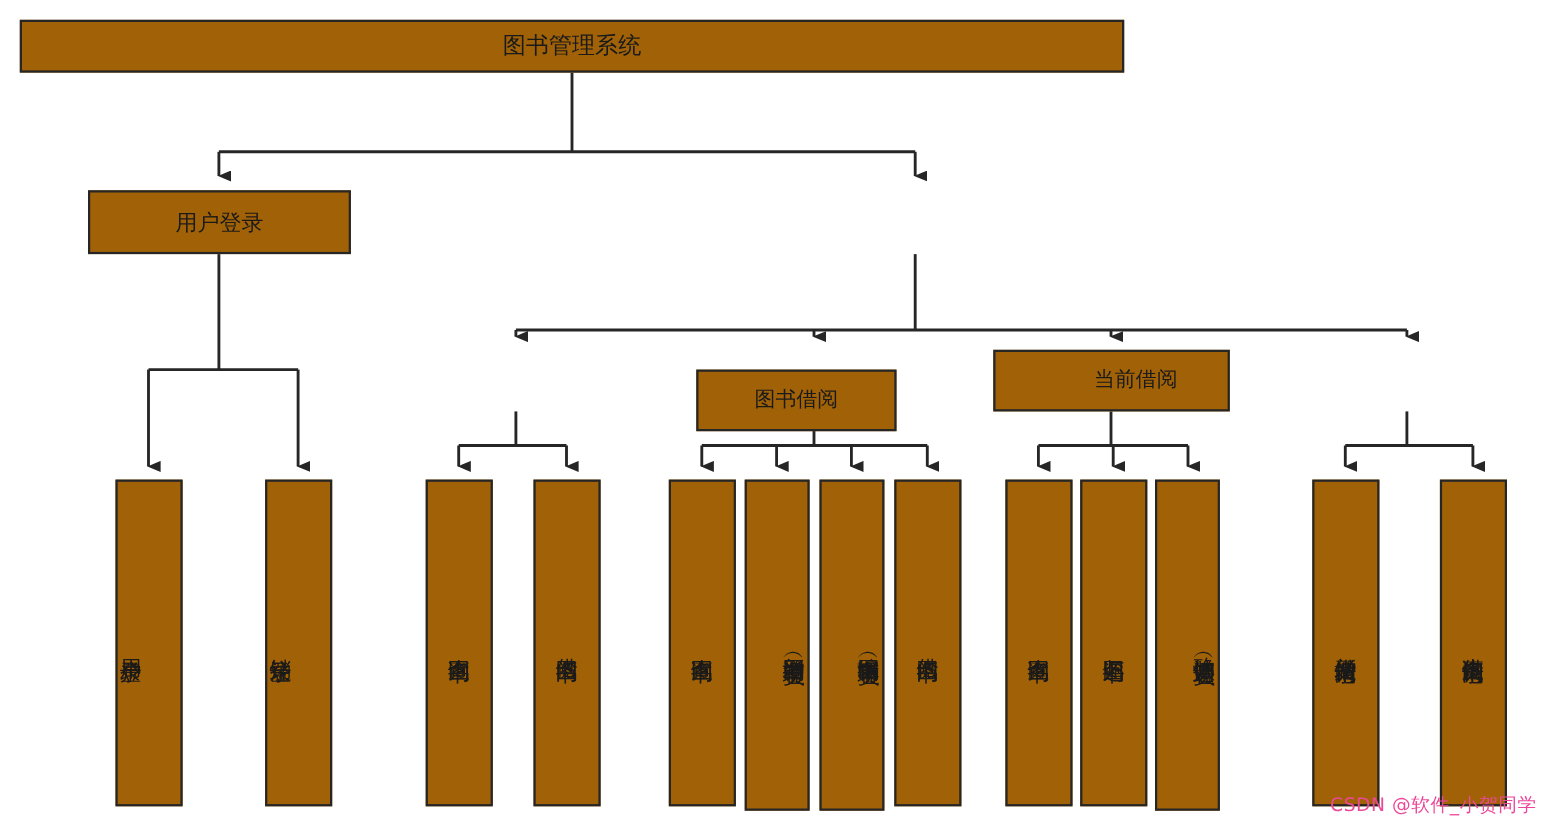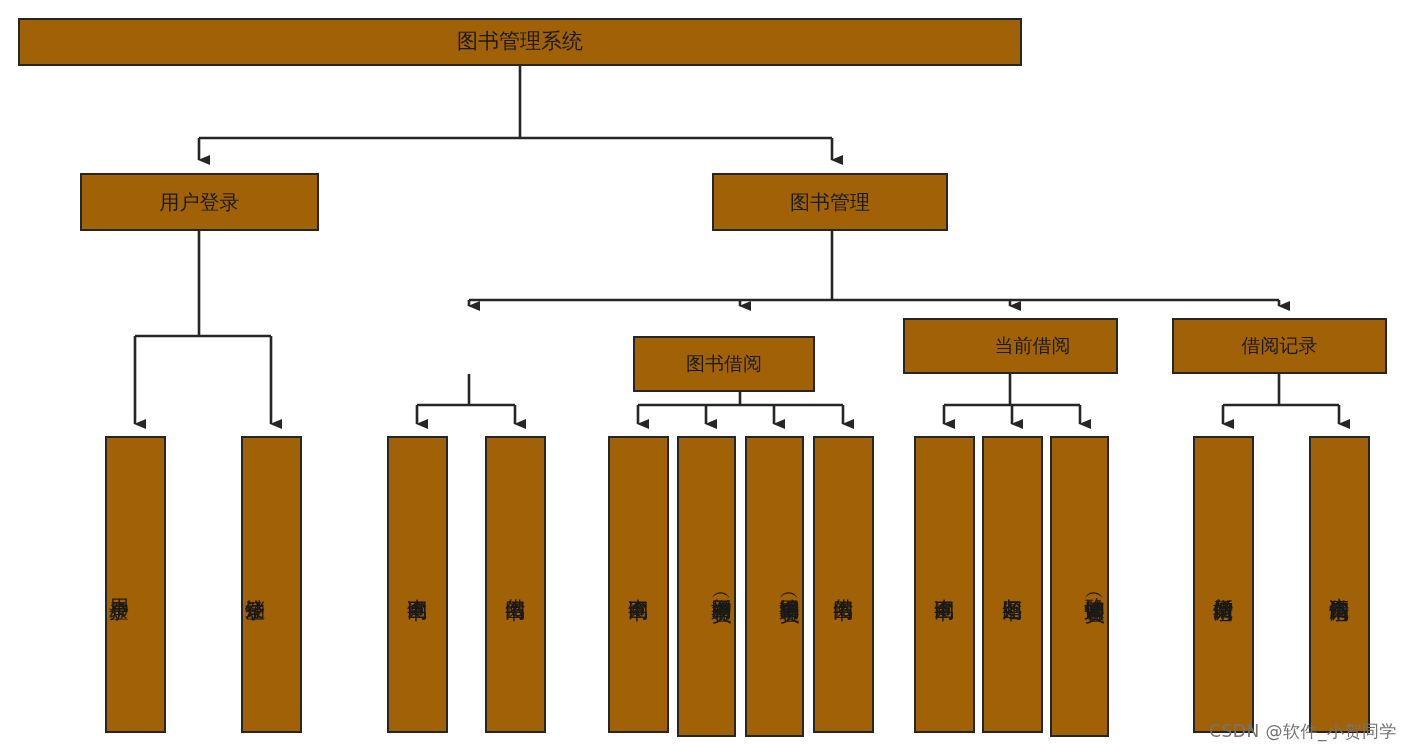--- a/index.html
+++ b/index.html
@@ -60,21 +60,21 @@
   }
   .node.leaf.align-start{
     align-items:flex-start;
   }
   
   #watermark{
     position:absolute;
     right:8px;
     bottom:4px;
     font-size:17px;
-    color:#737373;
+    color:#ec4899;
     white-space:nowrap;
     letter-spacing:.5px;
   }
 </style>
 </head>
 <body>
 
 <div id="canvas">
 
   <svg id="wires" viewBox="0 0 1405 747" xmlns="http://www.w3.org/2000/svg">
@@ -129,36 +129,30 @@
   </svg>
 
   <div class="node root" style="left:18px; top:18px; width:1004px; height:48px;">
     <span>图书管理系统</span>
   </div>
 
   <div class="node lvl2" style="left:80px; top:173px; width:239px; height:58px;">
     <span>用户登录</span>
   </div>
 
-  <div class="node lvl2" style="left:712px; top:173px; width:236px; height:58px;">
-    <span>图书管理</span>
-  </div>
 
 
   <div class="node lvl3" style="left:633px; top:336px; width:182px; height:56px;">
     <span>图书借阅</span>
   </div>
 
   <div class="node lvl3" style="left:903px; top:318px; width:215px; height:56px;padding-left:44px;">
     <span>当前借阅</span>
   </div>
 
-  <div class="node lvl3" style="left:1172px; top:318px; width:215px; height:56px;">
-    <span>借阅记录</span>
-  </div>
 
   <div class="node leaf align-end" style="left:105px; top:436px; width:61px; height:297px;">
     <span>用户登录</span>
   </div>
 
   <div class="node leaf align-end" style="left:241px; top:436px; width:61px; height:297px;">
     <span>注销登录</span>
   </div>
 
   <div class="node leaf align-center" style="left:387px; top:436px; width:61px; height:297px;">

